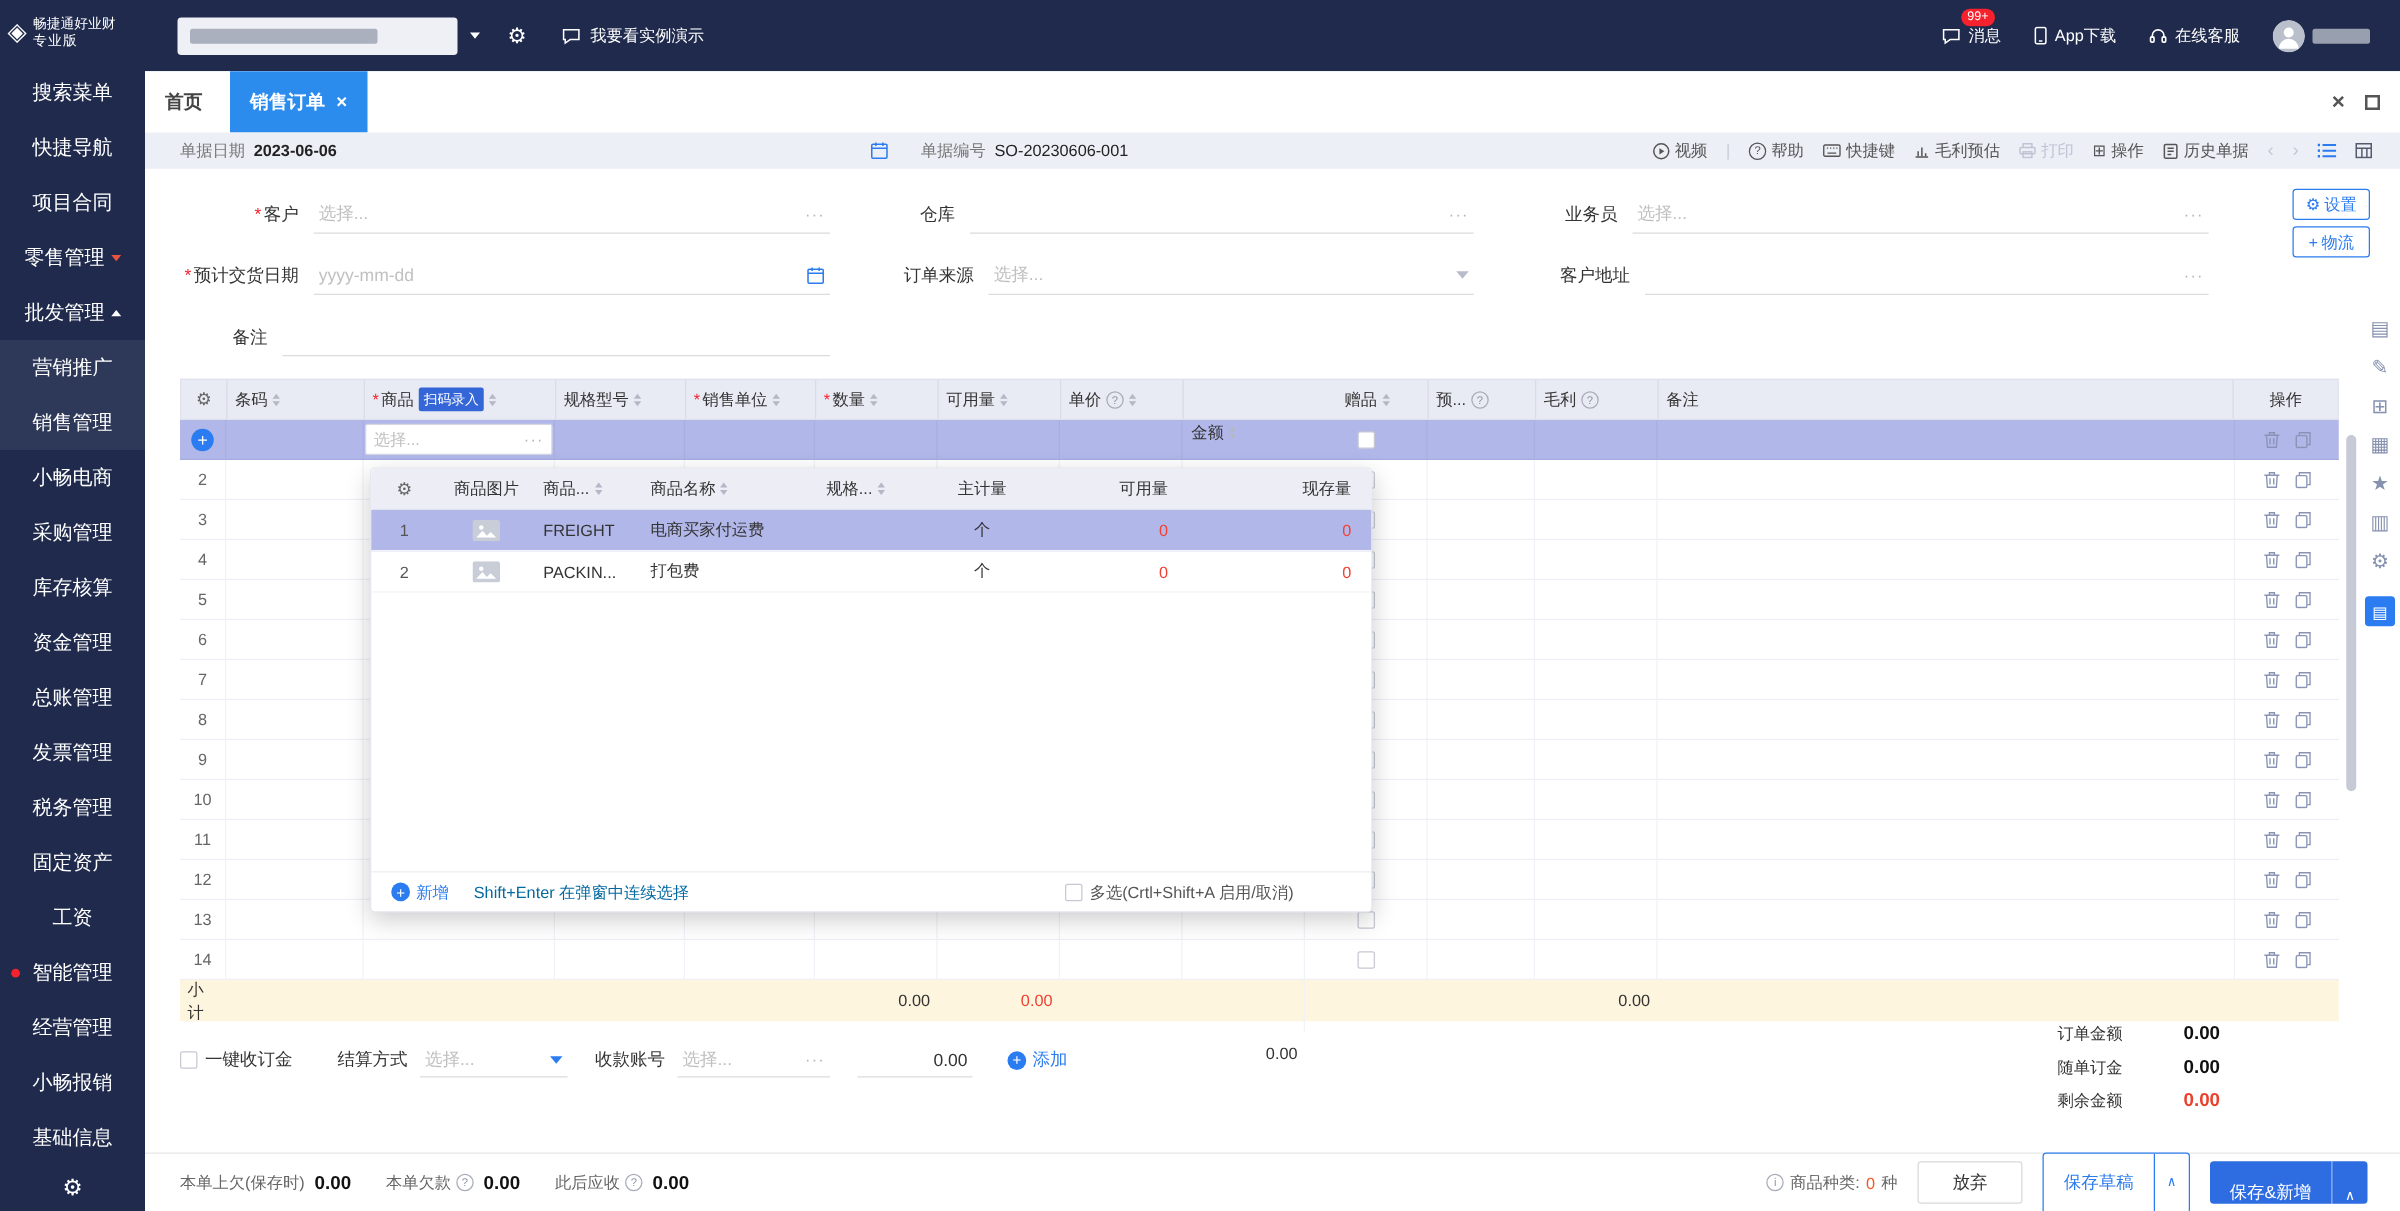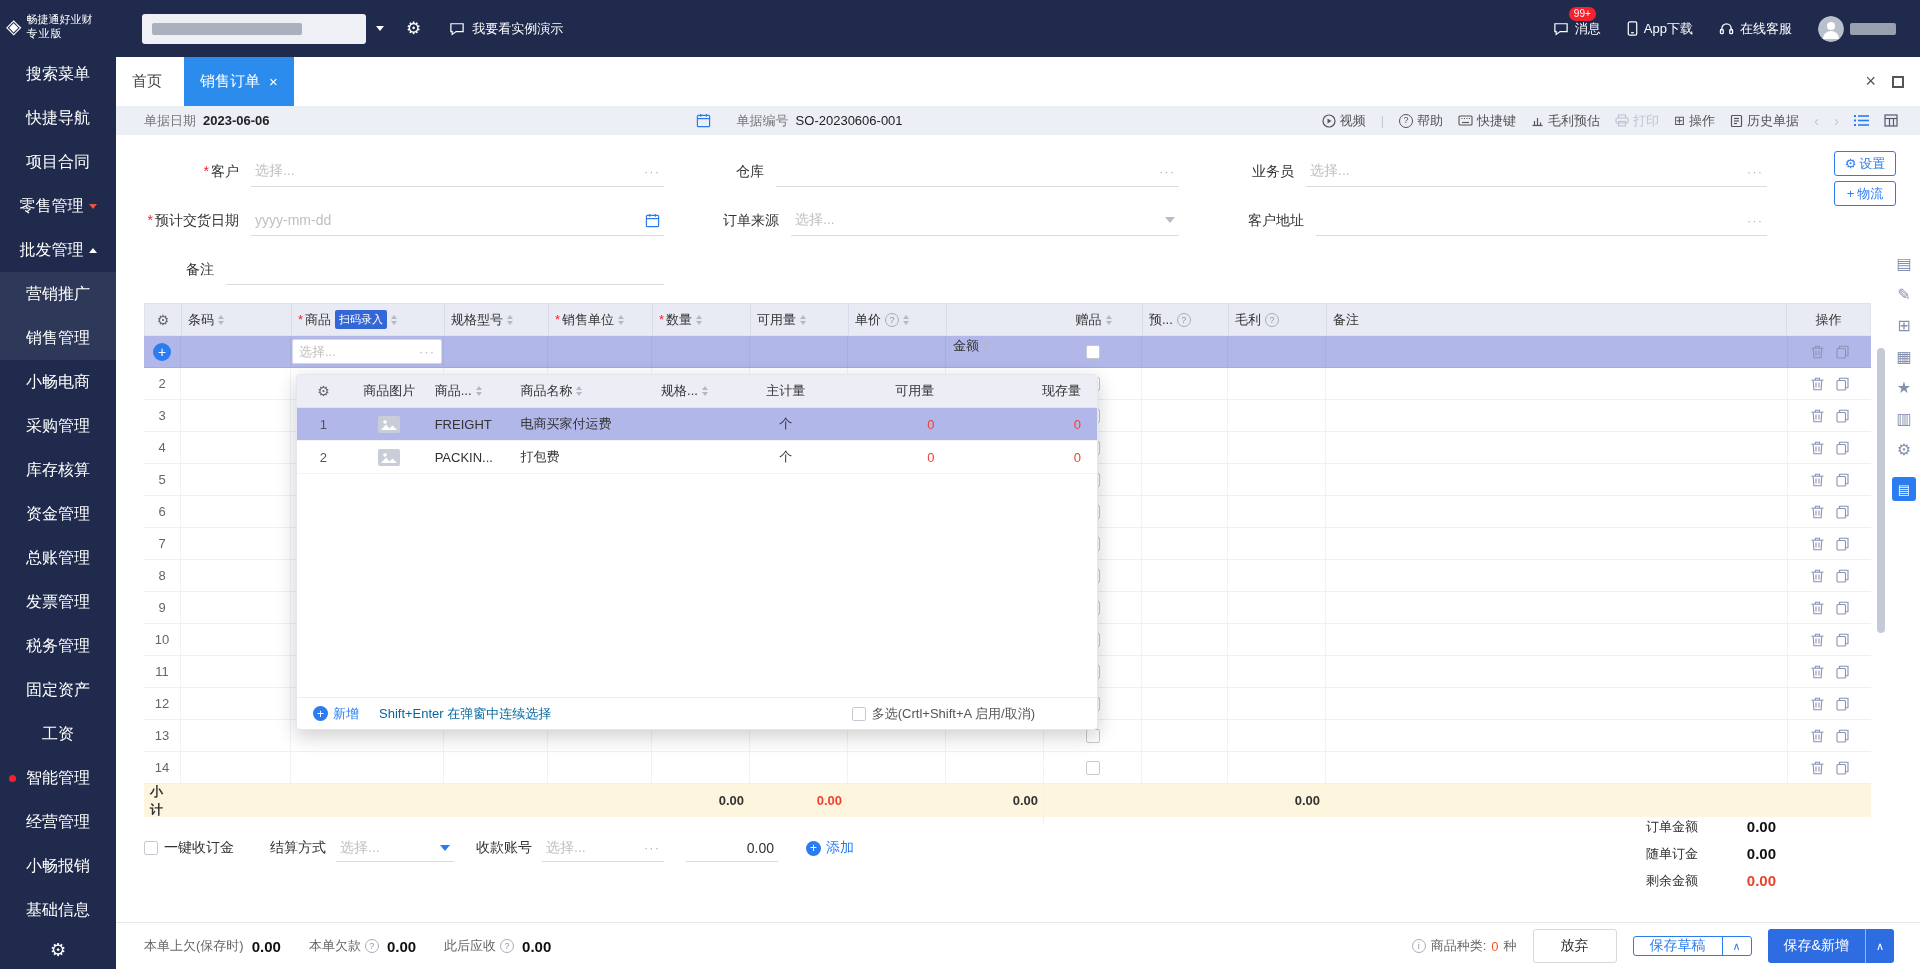--- a/index.html
+++ b/index.html
@@ -34,21 +34,21 @@
   .tb-chev { margin-left:10px; }
   .tb-gear { margin-left:22px; font-size:17px; cursor:pointer; }
   .tb-demo { margin-left:28px; display:flex; align-items:center; gap:7px; font-size:13px; cursor:pointer; }
   .tb-right { margin-left:auto; display:flex; align-items:center; gap:26px; padding-right:24px; }
   .tb-item { display:flex; align-items:center; gap:6px; font-size:13px; position:relative; cursor:pointer; }
   .badge { position:absolute; top:-13px; left:16px; background:#f5222d; color:#fff; font-size:10px; border-radius:8px; padding:1px 5px; line-height:1.2; }
   .avatar { width:26px; height:26px; border-radius:50%; overflow:hidden; }
   .name-redact { width:46px; height:12px; background:#98a0af; border-radius:2px; }
 
   
-  .tabbar { height:49px; background:#fff; display:flex; align-items:stretch; flex-shrink:0; }
+  .tabbar { height:49px; background:#fff; display:flex; align-items:stretch; flex-shrink:0;font-weight:bold; }
   .tab { display:flex; align-items:center; padding:0 16px; font-size:15px; color:#444; cursor:pointer; }
   .tab.home { margin-left:0; }
   .tab.active { background:#2b8cee; color:#fff; margin-left:6px; gap:9px; }
   .tab-close { font-size:15px; line-height:1; }
   .tab-tools { margin-left:auto; display:flex; align-items:center; gap:16px; padding-right:16px; color:#555; }
   .tt-close { font-size:18px; cursor:pointer; }
   .tt-max { width:12px; height:12px; border:2px solid #555; cursor:pointer; }
 
   
   .doc-toolbar { height:29px; background:#edeff6; display:flex; align-items:center; padding:0 22px 0 28px; font-size:13px; color:#555; flex-shrink:0; }
@@ -100,21 +100,21 @@
   .info { width:14px; height:14px; border:1px solid #a8acb8; color:#8d93a2; border-radius:50%; display:inline-flex; align-items:center; justify-content:center; font-size:9px; margin-left:4px; cursor:pointer; flex-shrink:0; }
   .g-gear { color:#666; font-size:14px; cursor:pointer; }
   .g-row { display:flex; height:32px; border-bottom:1px solid #eef0f6; background:#fff; align-items:stretch; }
   .g-row.sel { background:#b2b7ea; border-bottom:1px solid #a6abe0; }
   .g-row.sel .c { border-right-color:#a9aee2; }
   .rownum { color:#666; }
   .add-row { width:18px; height:18px; border-radius:50%; background:#2b7cf0; color:#fff; display:inline-flex; align-items:center; justify-content:center; font-size:14px; cursor:pointer; }
   .combo { width:150px; height:25px; background:#fff; border:1px solid #d4d7e2; border-radius:2px; display:flex; align-items:center; padding:0 6px; }
   .cb { width:14px; height:14px; border:1px solid #c6c9d4; border-radius:2px; background:#fff; display:inline-block; cursor:pointer; flex-shrink:0; }
   .act { display:inline-flex; cursor:pointer; }
-  .g-sub { display:flex; height:33px; background:#fdf5dd; align-items:flex-end; font-weight:bold; }
+  .g-sub { display:flex; height:33px; background:#fdf5dd; align-items:flex-start; font-weight:normal; }
   .g-sub .c { border-right:none; }
   .sub-val { justify-content:flex-end; }
   .red { color:#f04134; }
   .g-scroll { position:absolute; right:-14px; top:45px; width:8px; height:285px; background:#c6cad6; border-radius:4px; cursor:pointer; }
 
   
   .pay-section { position:relative; height:105px; flex-shrink:0; }
   .pay-row { position:absolute; left:28px; top:16px; display:flex; align-items:center; height:30px; font-size:14px; }
   .pr-label { margin-left:6px; }
   .u-field { border-bottom:1px solid #dcdcdc; height:28px; display:flex; align-items:center; padding:0 4px; }
@@ -128,22 +128,22 @@
 
   
   .footer { height:47px; border-top:1px solid #e7e7e7; background:#fff; display:flex; align-items:center; padding:0 26px 0 28px; margin-top:auto; flex-shrink:0; }
   .fgroup { display:flex; align-items:center; margin-right:28px; }
   .flabel { color:#666; font-size:13px; }
   .fnum { font-size:15px; font-weight:bold; color:#111; margin-left:8px; }
   .f-right { margin-left:auto; display:flex; align-items:center; gap:16px; }
   .kinds { display:flex; align-items:center; gap:5px; font-size:13px; color:#666; }
   .kinds-num { color:#fa541c; }
   .btn-plain { width:84px; height:34px; border:1px solid #d9d9d9; background:#fff; border-radius:3px; font-size:14px; color:#333; cursor:pointer; font-family:inherit; }
-  .btn-outline { height:20px; border:1px solid #2b7cf0; color:#2b7cf0; background:#fff; border-radius:3px; display:flex; align-items:center; cursor:pointer; }
-  .btn-primary { height:34px; background:#2e6ce2; color:#fff; border-radius:3px; display:flex; align-items:center; cursor:pointer; }
+  .btn-outline { height:49px; border:1px solid #2b7cf0; color:#2b7cf0; background:#fff; border-radius:3px; display:flex; align-items:center; cursor:pointer;font-family:Liberation Mono, monospace; }
+  .btn-primary { height:34px; background:#2e6ce2; color:#fff; border-radius:3px; display:flex; align-items:flex-end; cursor:pointer; }
   .bl { padding:0 16px; font-size:14px; }
   .bdiv { width:1px; height:100%; background:#2b7cf0; }
   .bdiv.w { background:rgba(255,255,255,0.5); }
   .bcaret { padding:0 10px; font-size:11px; }
 
   
   .rail { position:absolute; right:4px; top:256px; width:24px; display:flex; flex-direction:column; gap:15px; align-items:center; z-index:5; }
   .rail-ic { color:#8691ae; font-size:16px; line-height:1; cursor:pointer; }
   .rail-ic.blue { width:24px; height:24px; background:#2b7cf0; color:#fff; border-radius:3px; display:flex; align-items:center; justify-content:center; font-size:13px; margin-top:4px; }
 

